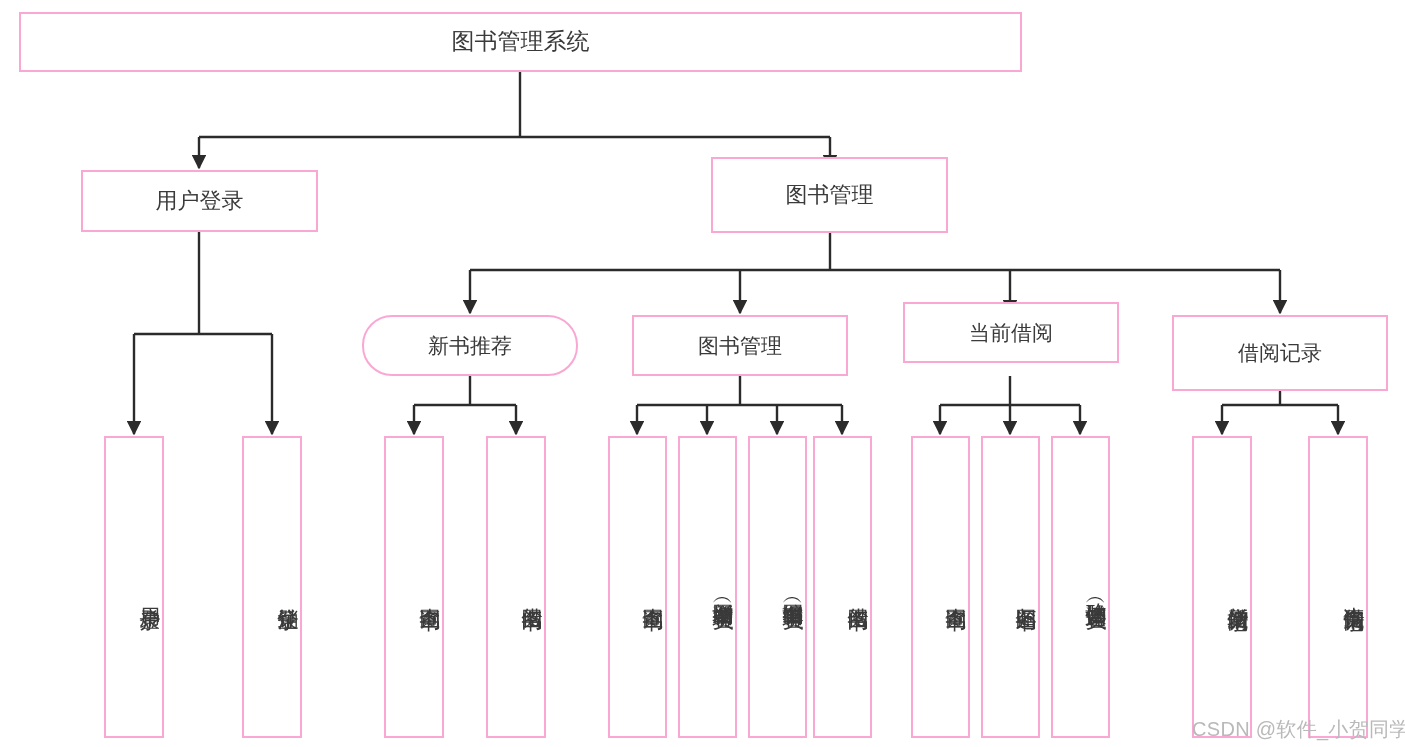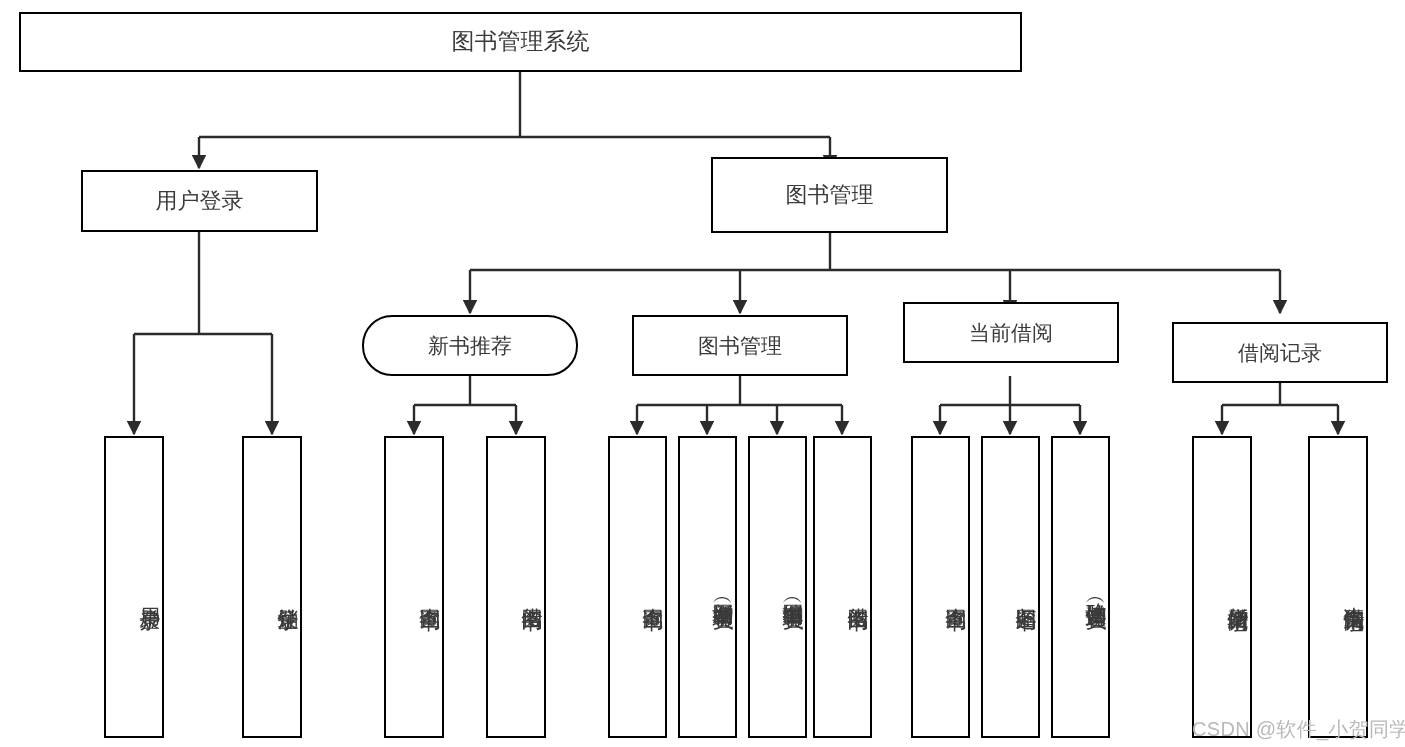--- a/index.html
+++ b/index.html
@@ -21,21 +21,21 @@
     position: absolute;
     left: 0; top: 0;
     width: 1405px;
     height: 747px;
     pointer-events: none;
   }
   .node {
     position: absolute;
     box-sizing: border-box;
     background: #ffffff;
-    border: 2px solid #000000;
+    border: 2px solid #f9a8d4;
     display: flex;
     align-items: center;
     justify-content: center;
     color: #3a3a3a;
     line-height: 1.12;
     text-align: center;
   }
   .node.root {
     font-size: 23px;
   }
@@ -138,21 +138,21 @@
 
   <div class="node lvl2" style="left:362px; top:315px; width:216px; height:61px;border-radius:30px;">
     <span>新书推荐</span>
   </div>
   <div class="node lvl2" style="left:632px; top:315px; width:216px; height:61px;">
     <span>图书管理</span>
   </div>
   <div class="node lvl2" style="left:903px; top:302px; width:216px; height:61px;">
     <span>当前借阅</span>
   </div>
-  <div class="node lvl2" style="left:1172px; top:315px; width:216px; height:61px;margin-top:7px;">
+  <div class="node lvl2" style="left:1172px; top:315px; width:216px; height:76px;">
     <span>借阅记录</span>
   </div>
 
   <div class="node leaf" style="left:104px; top:436px; width:60px; height:302px;">
     <span>用户登录</span>
   </div>
   <div class="node leaf" style="left:242px; top:436px; width:60px; height:302px;">
     <span>注销登录</span>
   </div>
 

